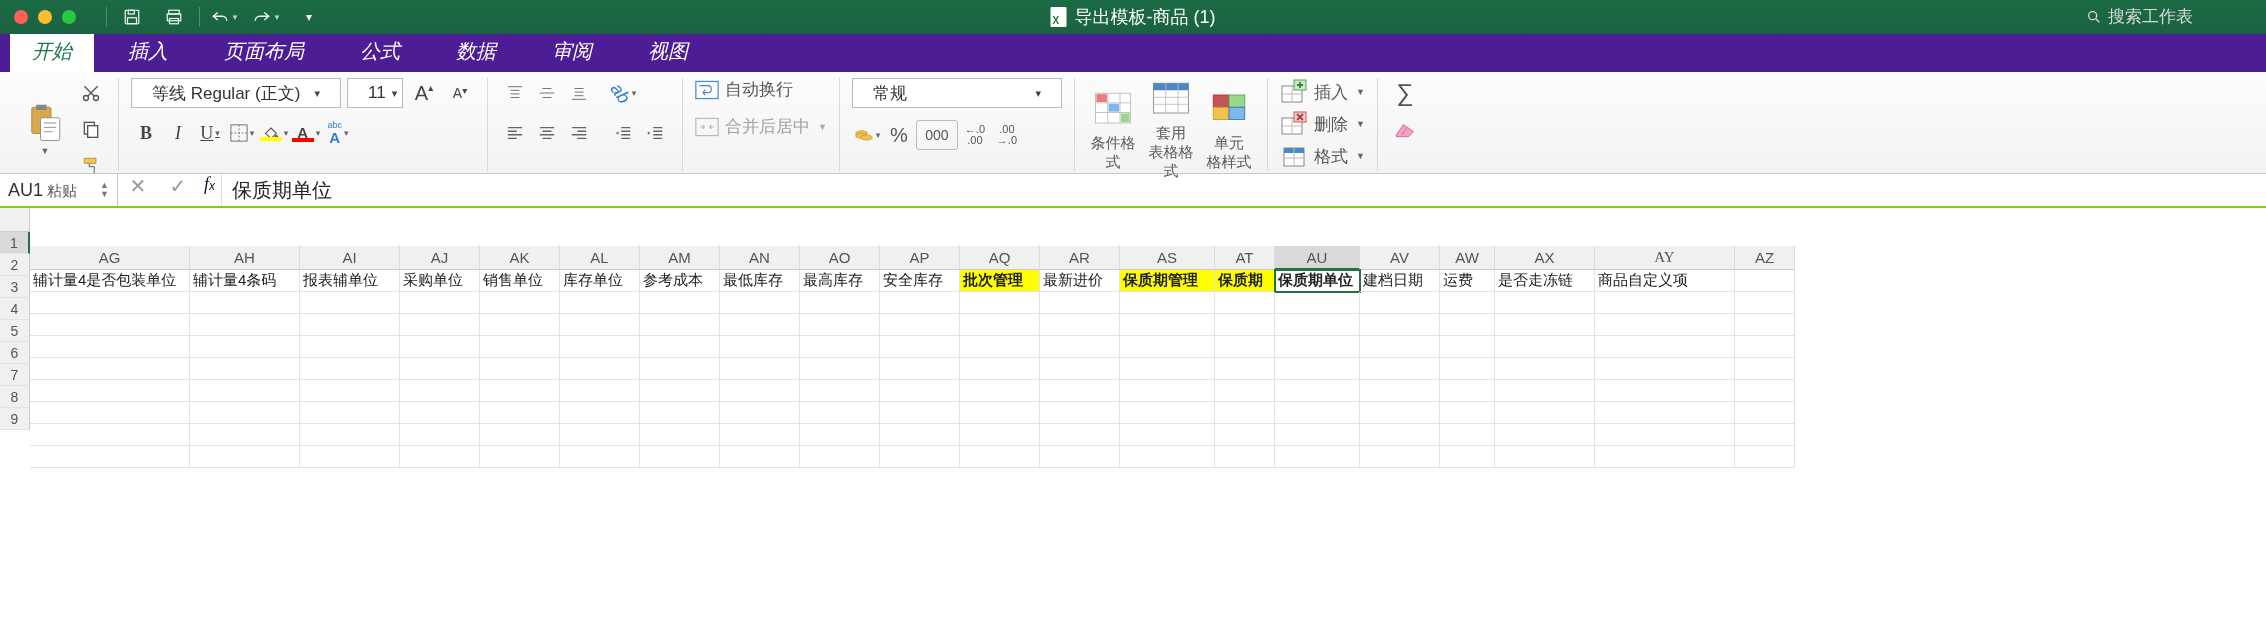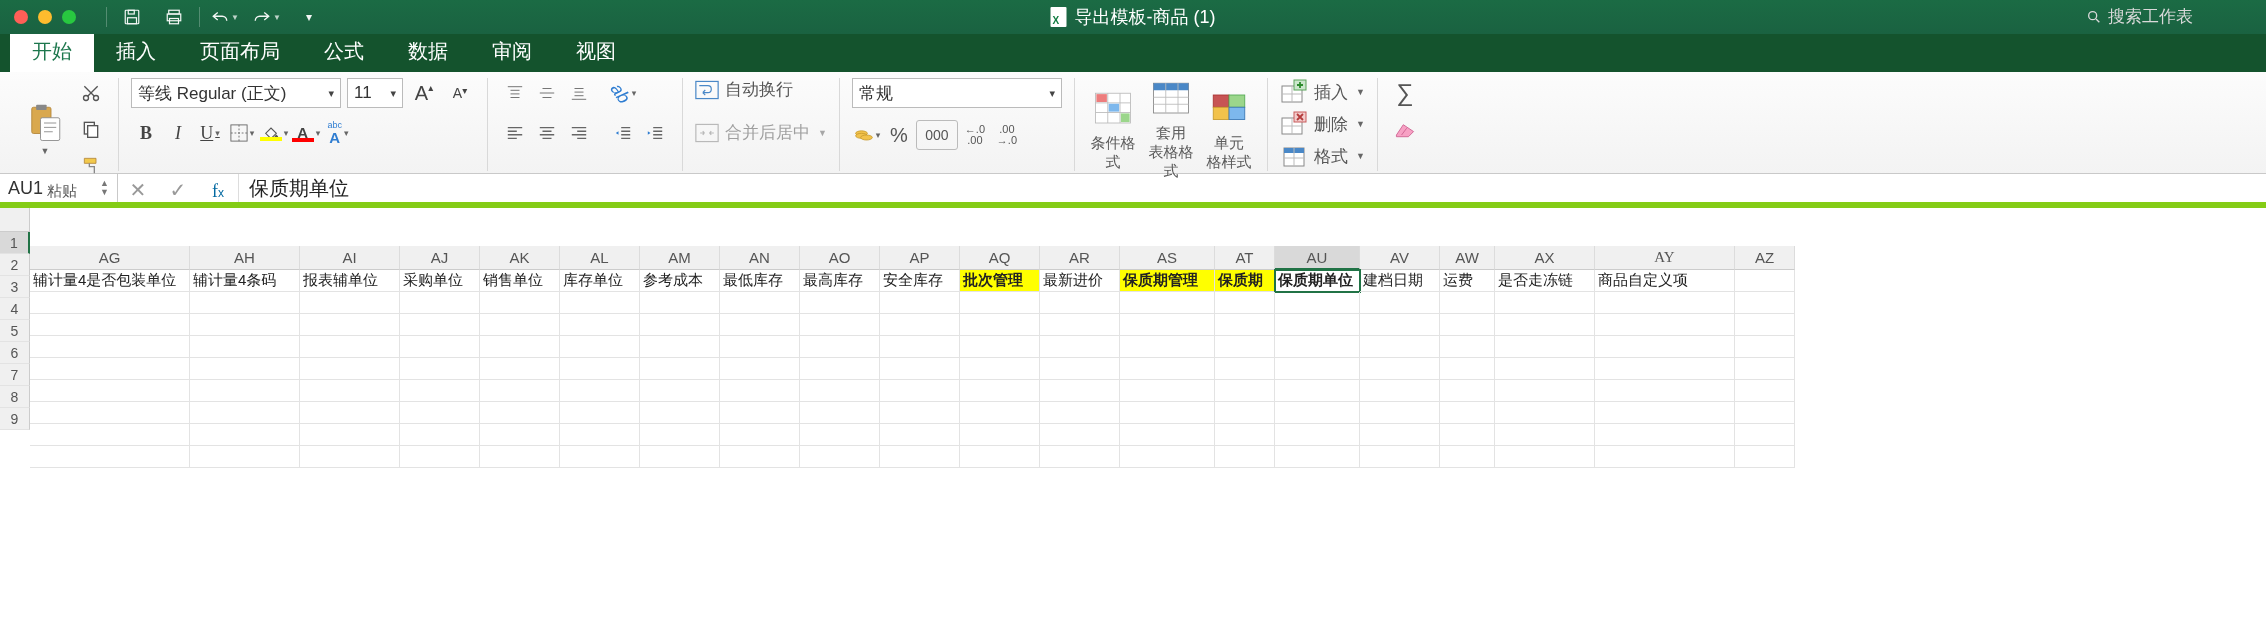--- a/index.html
+++ b/index.html
@@ -16,60 +16,60 @@
   .qat-btn .dd{font-size:8px;margin-left:2px;opacity:.75;}
   .title-center { position:absolute; left:50%; transform:translateX(-50%); display:flex; align-items:center; gap:8px; font-size:18px; }
   .doc-ic { width:16px;height:20px;background:#fff;border-radius:1px;position:relative;}
   .doc-ic::after{content:"X";position:absolute;bottom:1px;left:2px;font-size:10px;color:#107c41;font-weight:bold;}
   .search-area{ margin-left:auto; display:flex; align-items:center; gap:6px; padding-right:18px; color:#d9d9d9;}
   .search-area input{ background:transparent; border:none; color:#d9d9d9; font-size:17px; outline:none; width:140px;}
   .search-area input::placeholder{color:#d9d9d9;}
   .mag{width:16px;height:16px;}
 
   
-  .tabs { height:38px; background:#14532d; display:flex; align-items:flex-end; padding-left:10px; gap:0; }
+  .tabs { height:38px; background:#4c1d95; display:flex; align-items:flex-end; padding-left:10px; gap:12px;font-style:italic; }
   .tab { color:#fff; font-size:20px; padding:7px 22px 7px; cursor:pointer;}
   .tab.active { background:#fff; color:#1d774d; font-weight:500; border-radius:2px 2px 0 0;}
 
   
   .ribbon { height:102px; background:linear-gradient(#fcfcfc,#f3f3f3); border-bottom:1px solid #c9c9c9; display:flex; align-items:stretch; padding:6px 6px 2px;}
   .group { display:flex; flex-direction:column; padding:0 12px; border-right:1px solid #d9d9d9;}
   .group:last-child{border-right:none;}
   .grow { flex:1; display:flex; align-items:center; gap:6px;}
   .gcol{display:flex;flex-direction:column;gap:6px;}
   .grow2{display:flex;align-items:center;gap:6px;}
   .lbl { font-size:15px; color:#5a5a5a; text-align:center; padding-top:2px;}
   .bigbtn { width:52px; display:flex; flex-direction:column; align-items:center; gap:2px;}
   .ic { display:inline-flex; align-items:center; justify-content:center; }
   .dd-ar{font-size:9px;color:#666;margin-left:2px;}
-  .combo { height:30px; border:1px solid #bbb; background:#fff; display:flex; align-items:center; padding:0 6px; font-size:17px; color:#333;}
+  .combo { height:30px; border:1px solid #bbb; background:#fff; display:flex; align-items:center; padding:0 20px; font-size:17px; color:#333;}
   .combo .cv{flex:1;}
   .combo .car{color:#444;font-size:11px;padding-left:6px;}
   .font-combo{width:210px;}
   .size-combo{width:56px;}
   .btnrow{display:flex;align-items:center;gap:2px;}
   .sq{width:30px;height:30px;display:flex;align-items:center;justify-content:center;font-size:18px;color:#444;}
   .sq.b{font-weight:bold;font-family:"Times New Roman",serif;}
   .sq.i{font-style:italic;font-family:"Times New Roman",serif;}
   .sq.u{text-decoration:underline;font-family:"Times New Roman",serif;}
   .underbar{width:22px;height:4px;margin-top:-2px;}
   .yellowbar{background:#ffff00;}
   .redbar{background:#ff0000;}
   .stackic{display:flex;flex-direction:column;align-items:center;line-height:1;}
   .txtcn{font-size:17px;color:#575757;}
   .bigic{width:42px;height:42px;}
   .midic{width:28px;height:28px;}
 
   
-  .fbar { height:34px; border-bottom:6px solid #84cc16; display:flex; align-items:flex-end; background:#fff;}
+  .fbar { height:34px; border-bottom:2px solid #84cc16; display:flex; align-items:flex-start; background:#fff;}
   .namebox{ width:118px; border-right:1px solid #c9c9c9; height:100%; display:flex; align-items:center; padding:0 8px; font-size:18px; color:#333;}
   .namebox .nv{flex:1;}
   .namestep{display:flex;flex-direction:column;font-size:9px;color:#777;line-height:1;}
   .fsym{width:40px;display:flex;justify-content:center;color:#999;font-size:20px;}
-  .fx{font-family:"Times New Roman";color:#0369a1;font-size:18px;margin:0 14px;}
+  .fx{font-style:italic;font-family:"Times New Roman";color:#0f172a;font-size:18px;margin:0 6px;}
   .fval{font-size:20px;color:#222;padding-left:10px;flex:1;border-left:1px solid #ddd;height:100%;display:flex;align-items:center;}
 
   
   .grid { display:flex; background:#fff; }
   .rowhdrs{display:flex;flex-direction:column;}
   .corner{width:30px;height:24px;background:#f0f0f0;border-right:1px solid #ccc;border-bottom:1px solid #ccc;}
   .rowhdr{width:30px;height:22px;background:#f0f0f0;border-right:1px solid #ccc;border-bottom:1px solid #e3e3e3;display:flex;align-items:center;justify-content:center;font-size:14px;color:#555;}
   .rowhdr.sel{background:#d9d9d9;border-right:2px solid #217346;}
   .cols{display:flex;flex-direction:column;flex:1;overflow:hidden;margin-top:38px;}
   .colrow{display:flex;height:24px;}
@@ -294,21 +294,21 @@
             <svg width="18" height="18" viewBox="0 0 20 20" stroke="#666" stroke-width="1.6">
               <path d="M8 4h10M8 8h10M8 12h10M8 16h10"></path>
               <path d="M2 8l3 2-3 2z" fill="#2f7dd1" stroke="none"></path>
             </svg>
           </div>
       </div>
     </div>
   </div>
 
   <div class="group">
-    <div class="gcol" style="gap:20px;justify-content:flex-end;">
+    <div class="gcol" style="gap:14px;justify-content:flex-end;">
       <div class="grow2">
         <svg width="24" height="20" viewBox="0 0 28 22" fill="none" stroke="#4a88c7" stroke-width="1.4">
             <rect x="1" y="1" width="26" height="20"></rect>
             <path d="M5 6h10a4 4 0 0 1 0 8h-6m0 0l3-3m-3 3l3 3"></path>
           </svg>
         <span class="txtcn">自动换行</span>
       </div>
       <div class="grow2" style="opacity:.55;">
         <svg width="24" height="20" viewBox="0 0 28 22" fill="none" stroke="#888" stroke-width="1.4">
             <rect x="1" y="1" width="26" height="20"></rect>

